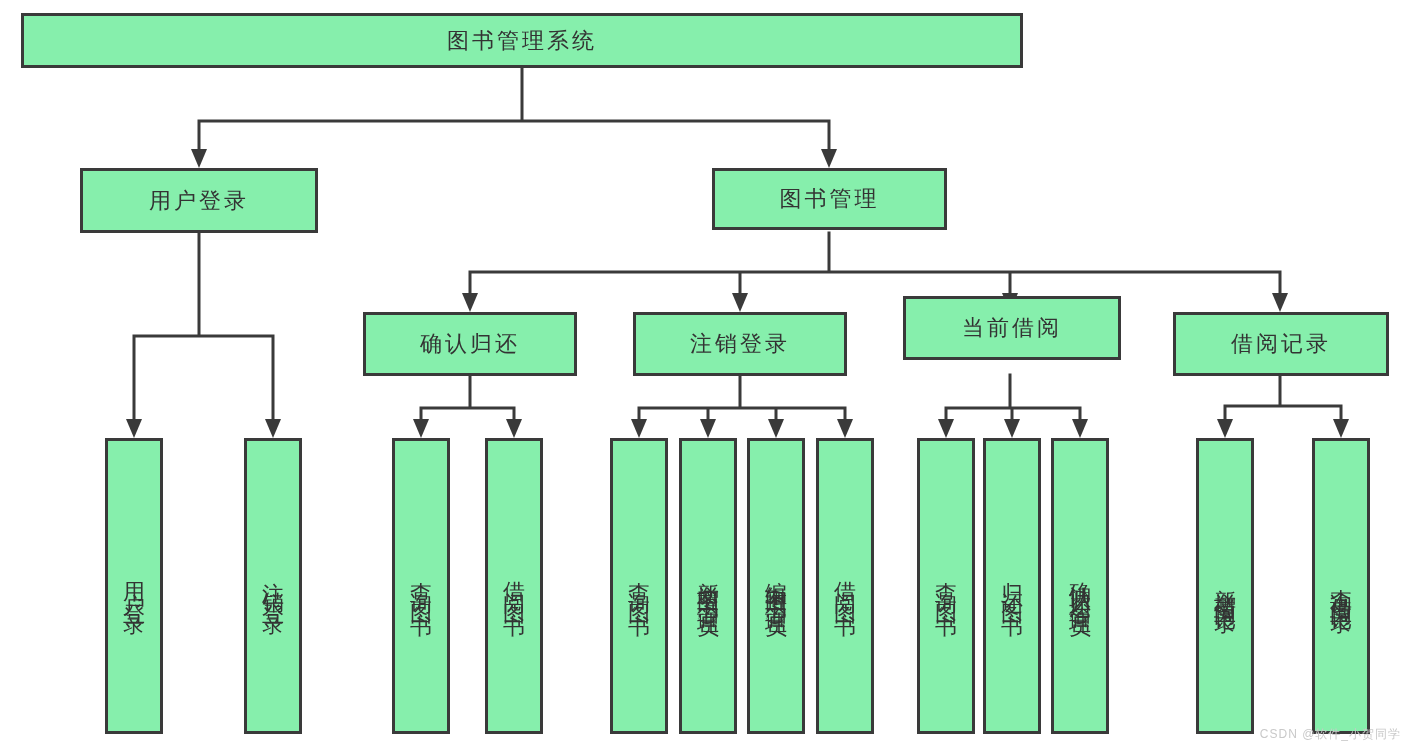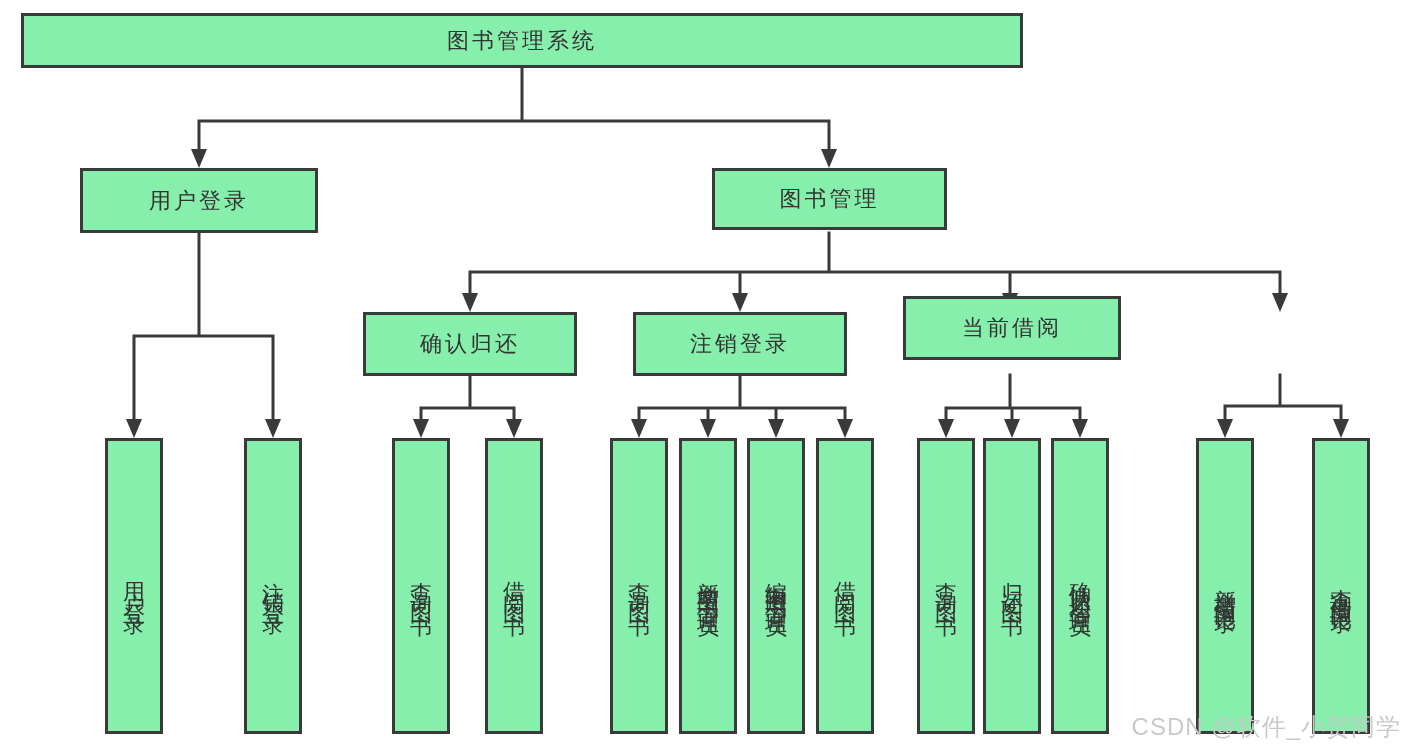--- a/index.html
+++ b/index.html
@@ -39,21 +39,21 @@
     text-orientation: mixed;
     letter-spacing: 11px;
     white-space: nowrap;
   }
   .vbox span.tight { letter-spacing: 5px; }
   #watermark {
     position: absolute;
     right: 4px;
     bottom: 4px;
     z-index: 9;
-    font-size: 24px;
+    font-size: 12px;
     letter-spacing: 1px;
     color: #c9c9c9;
     pointer-events: none;
   }
 </style>
 </head>
 <body>
 
 <div id="stage">
 
@@ -113,20 +113,23 @@
 
   <div class="box hbox" style="left:363px;top:312px;width:214px;height:64px">
     <span>确认归还</span>
   </div>
   <div class="box hbox" style="left:633px;top:312px;width:214px;height:64px">
     <span>注销登录</span>
   </div>
   <div class="box hbox" style="left:903px;top:296px;width:218px;height:64px">
     <span>当前借阅</span>
   </div>
+  <div class="box hbox" style="left:1173px;top:312px;width:216px;height:64px">
+    <span>借阅记录</span>
+  </div>
 
   <div class="box vbox" style="left:105px;top:438px;width:58px;height:296px">
     <span>用户登录</span>
   </div>
   <div class="box vbox" style="left:244px;top:438px;width:58px;height:296px">
     <span>注销登录</span>
   </div>
 
   <div class="box vbox" style="left:392px;top:438px;width:58px;height:296px">
     <span>查询图书</span>

